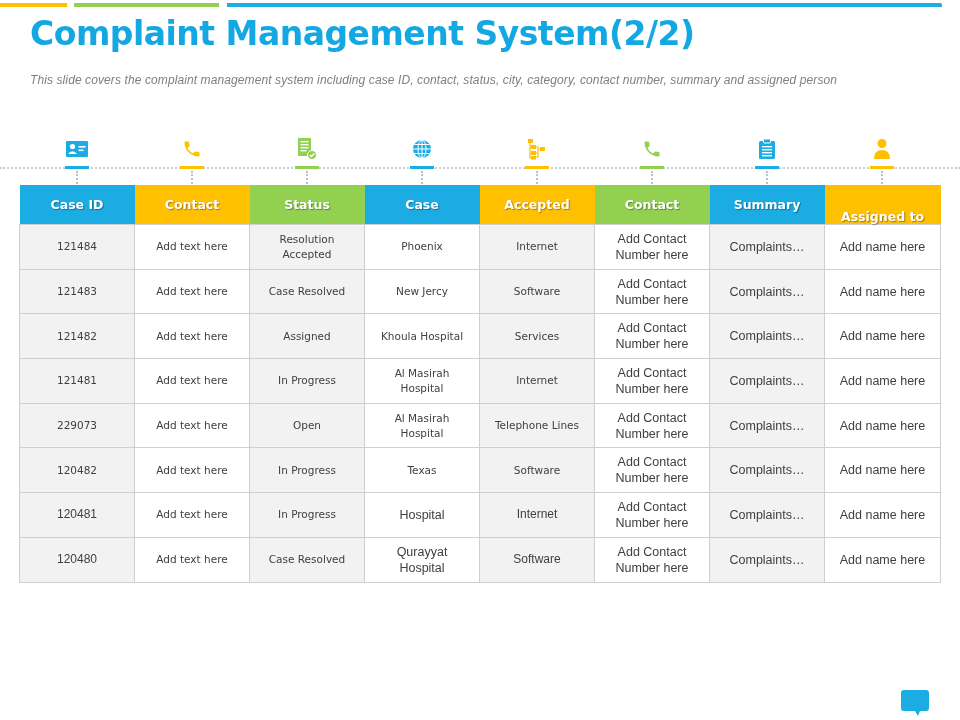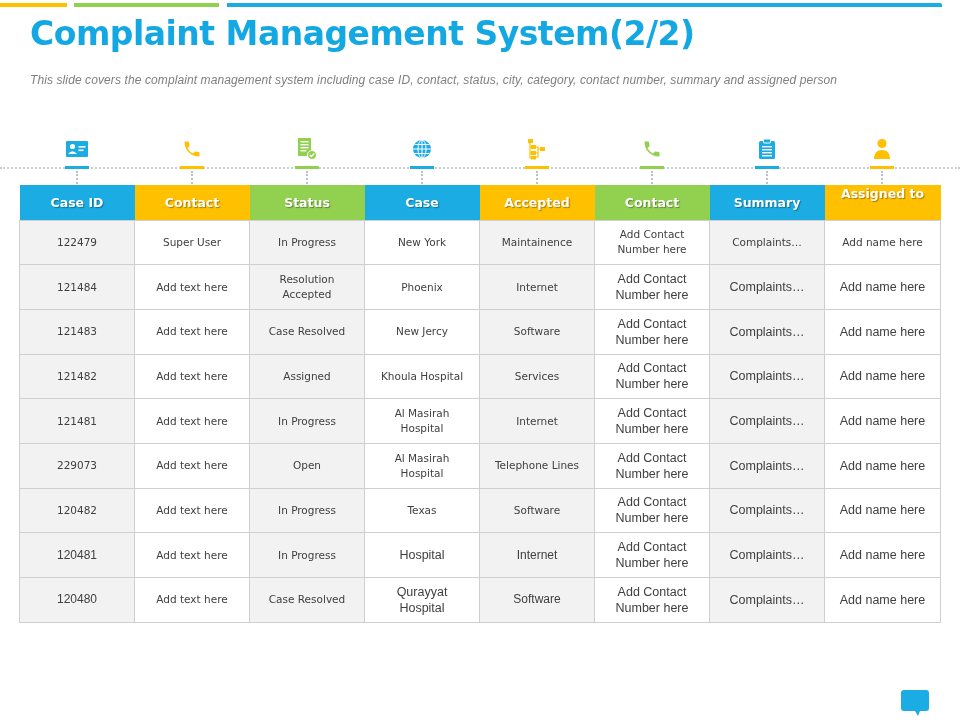--- a/index.html
+++ b/index.html
@@ -218,34 +218,24 @@
   </colgroup>
   <thead>
     <tr>
       <th style="background:#1AACE3">Case ID</th>
       <th style="background:#FFC000">Contact</th>
       <th style="background:#92D050">Status</th>
       <th style="background:#1AACE3">Case</th>
       <th style="background:#FFC000">Accepted</th>
       <th style="background:#92D050">Contact</th>
       <th style="background:#1AACE3">Summary</th>
-      <th style="background:#FFC000; vertical-align: top; padding-top: 1px;">Assigned to</th>
+      <th style="background:#FFC000; vertical-align: top; padding-top: 24px;">Assigned to</th>
     </tr>
   </thead>
   <tbody>
-    <tr>
-      <td class="gray">122479</td>
-      <td class="white">Super User</td>
-      <td class="gray">In Progress</td>
-      <td class="white">New York</td>
-      <td class="gray">Maintainence</td>
-      <td class="white" style="padding:0 18px">Add Contact Number here</td>
-      <td class="gray">Complaints…</td>
-      <td class="white">Add name here</td>
-    </tr>
     <tr>
       <td class="gray">121484</td>
       <td class="white">Add text here</td>
       <td class="gray" style="padding:0 20px">Resolution Accepted</td>
       <td class="white">Phoenix</td>
       <td class="gray">Internet</td>
       <td class="white arial" style="padding:0 18px">Add Contact Number here</td>
       <td class="gray arial">Complaints…</td>
       <td class="white arial">Add name here</td>
     </tr>

